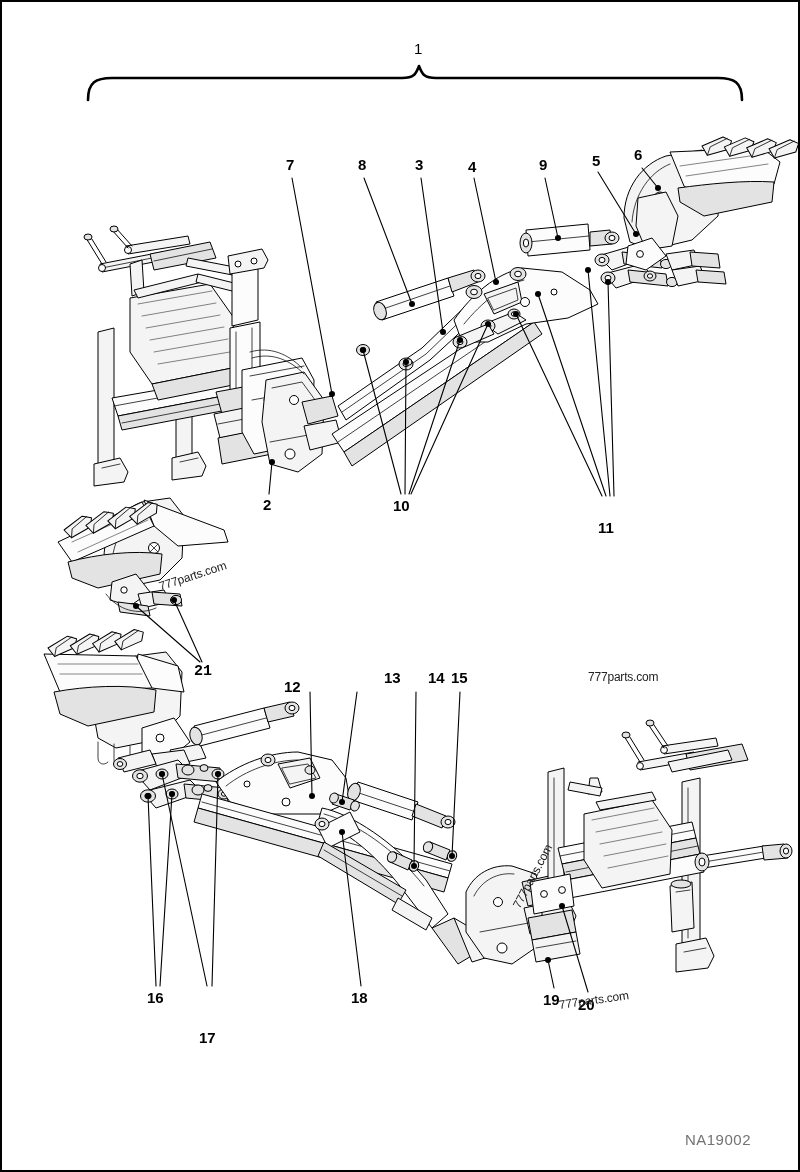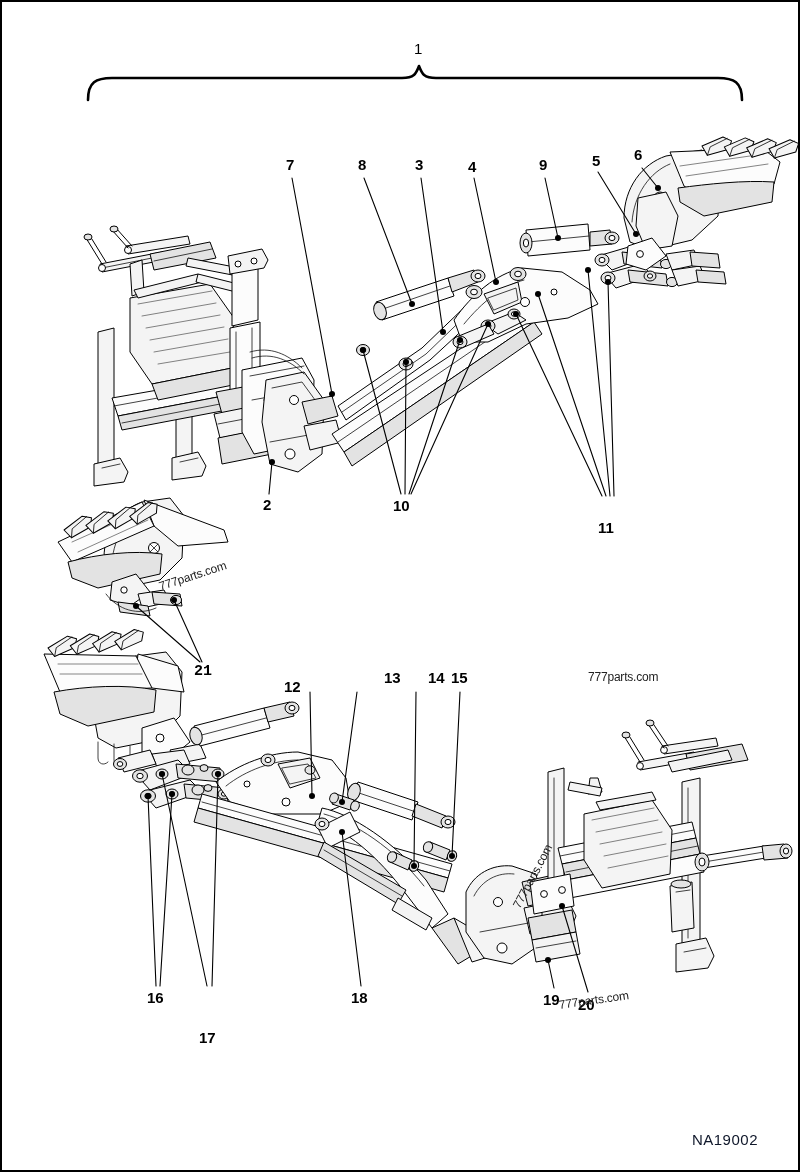--- a/index.html
+++ b/index.html
@@ -38,25 +38,25 @@
     font-size: 11px;
     color: #3a3a3a;
     white-space: nowrap;
     user-select: none;
     letter-spacing: -0.2px;
   }
   .wm.big { font-size: 12px; color: #222; }
 
   #partno {
     position: absolute;
-    right: 40px;
+    right: 47px;
     bottom: 22px;
     font-family: "Liberation Sans", sans-serif;
     font-size: 15px;
-    color: #0f172a;
+    color: #737373;
     letter-spacing: 0.5px;
   }
 </style>
 </head>
 <body>
 
 <div id="page">
 
   <div id="art">
   <svg viewBox="0 0 800 1172" xmlns="http://www.w3.org/2000/svg">

